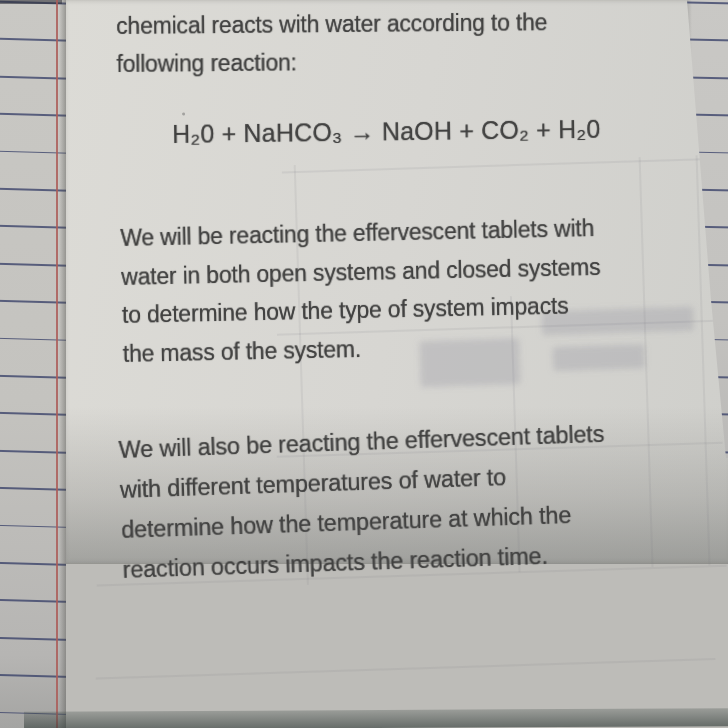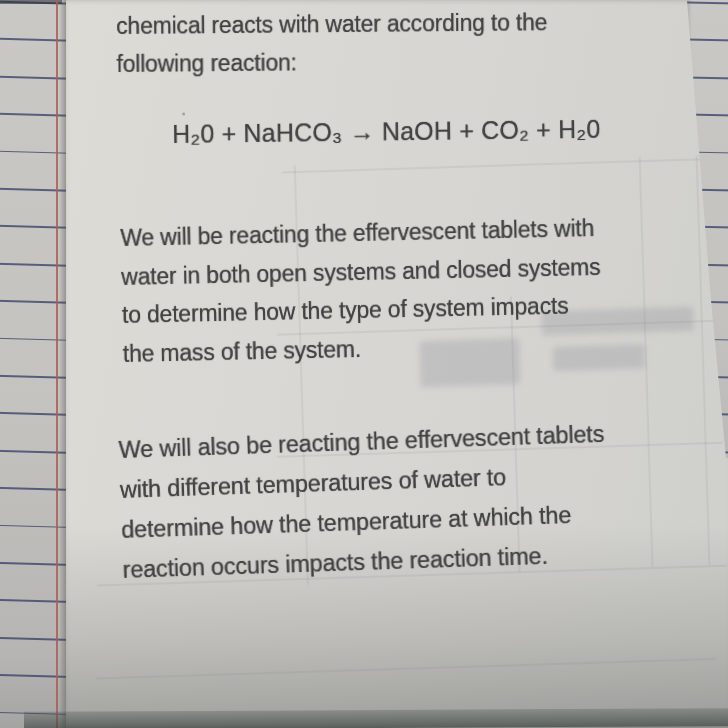--- a/index.html
+++ b/index.html
@@ -40,21 +40,21 @@
     z-index:3; overflow:hidden;
     clip-path:polygon(9px 0, 50px 0, 50px 458px, 48px 458px, 33px 300px, 25px 200px, 17px 100px);
     background:linear-gradient(to right, rgba(104,104,100,0.40) 0 6px, rgba(0,0,0,0) 14px),
                linear-gradient(to bottom,#c9c8c5 0%,#c3c2bf 70%,#bab9b7 100%);
   }
   .notebook-right .rule-lines{
     left:0; top:-6px; width:60px; transform:rotate(1.2deg);
   }
   
   .paper{
-    position:absolute; left:60px; top:0; width:668px; height:728px; z-index:2;
+    position:absolute; left:60px; top:0; width:668px; height:564px; z-index:2;
     background:
       linear-gradient(to bottom, rgba(0,0,0,0) 72%, rgba(92,92,90,0.22) 88%, rgba(84,86,84,0.42) 100%),
       linear-gradient(100deg,#dcdbd6 0%,#d7d6d2 50%,#cfcfcb 100%);
     box-shadow:inset 4px 0 6px -2px rgba(66,66,62,0.55);
   }
   
   .showthrough{
     position:absolute; left:0; top:0; width:668px; height:728px;
     transform:rotate(-1.8deg); transform-origin:50% 50%; z-index:1;
   }

